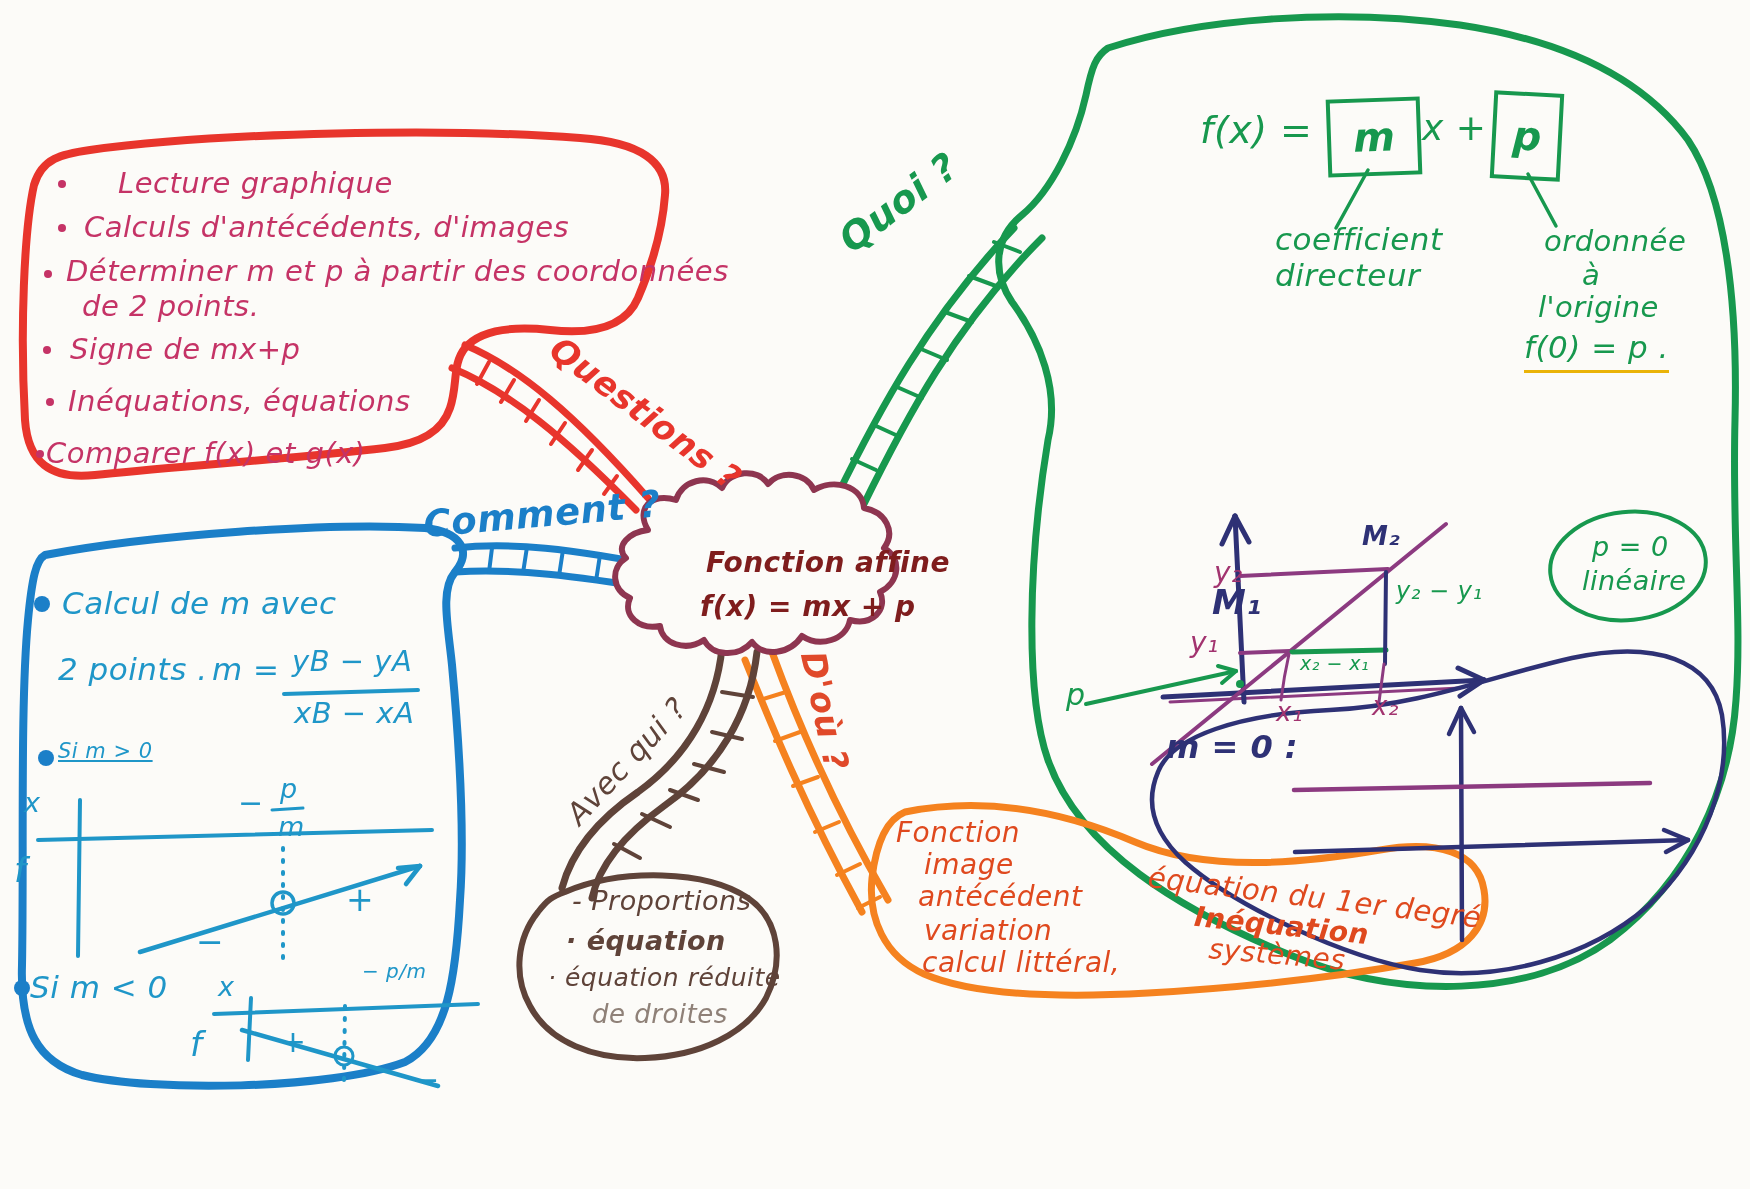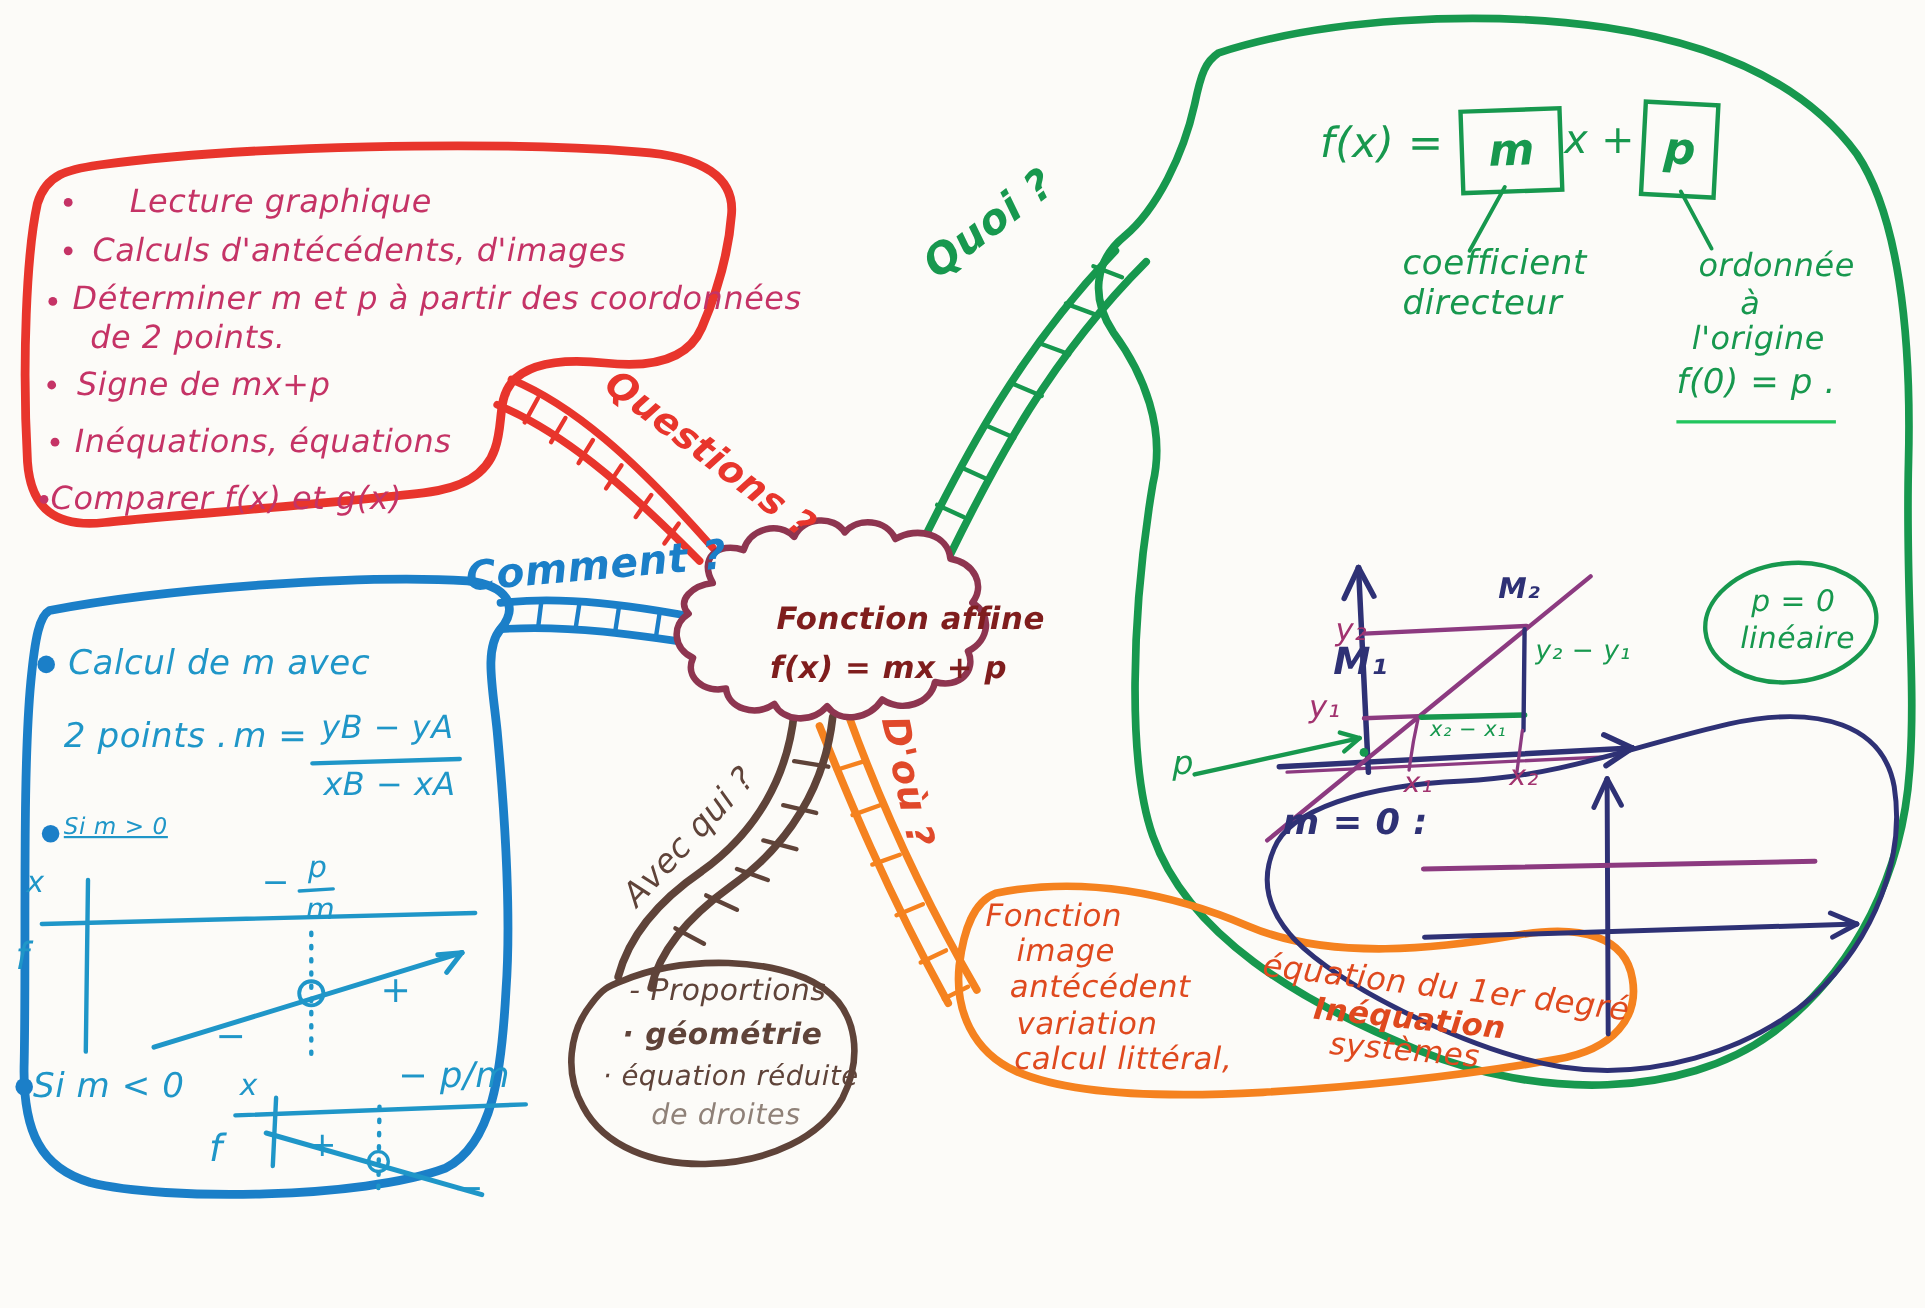--- a/index.html
+++ b/index.html
@@ -13,21 +13,21 @@
   .bluelabel-t{color:#1b7fc8;font-size:37px;font-weight:bold;}
   .green-t{color:#17984e;font-size:29px;}
   .greenlabel-t{color:#17984e;font-size:38px;font-weight:bold;}
   .navy-t{color:#2e3175;}
   .plum-t{color:#a2336f;}
   .cloud-t{color:#7f1d1d;font-size:28px;font-weight:bold;}
   .brown-t{color:#5f4339;font-size:27px;}
   .taupe-t{color:#8f8178;font-size:26px;}
   .orange-t{color:#df491e;font-size:28px;}
   .orangelabel-t{color:#e0492a;font-size:34px;font-weight:bold;}
-  .underline-g{border-bottom:3px solid #22c55e;padding-bottom:18px;}
+  .underline-g{border-bottom:3px solid #eab308;padding-bottom:6px;}
   .fbox{position:absolute;border:4px solid #17984e;display:flex;align-items:center;justify-content:center;}
   .fbox span{color:#17984e;font-size:40px;font-style:italic;font-weight:bold;}
 </style>
 </head>
 <body>
 
 <div id="page">
 
   <svg id="shapes" width="1750" height="1189" viewBox="0 0 1750 1189">
 
@@ -253,27 +253,27 @@
   <div class="t blue-t" style="left:58px;top:740px;font-size:21px;text-decoration:underline;">Si m &gt; 0</div>
   <div class="t blue-t" style="left:24px;top:788px;font-size:27px;">x</div>
   <div class="t blue-t" style="left:238px;top:786px;font-size:30px;">−</div>
   <div class="t blue-t" style="left:280px;top:774px;font-size:27px;">p</div>
   <div class="t blue-t" style="left:278px;top:812px;font-size:27px;">m</div>
   <div class="t blue-t" style="left:14px;top:852px;font-size:34px;">f</div>
   <div class="t blue-t" style="left:196px;top:924px;font-size:33px;">−</div>
   <div class="t blue-t" style="left:346px;top:882px;font-size:33px;">+</div>
   <div class="t blue-t" style="left:30px;top:970px;font-size:31px;">Si m &lt; 0</div>
   <div class="t blue-t" style="left:218px;top:972px;font-size:27px;">x</div>
-  <div class="t blue-t" style="left:362px;top:960px;font-size:32px;">− p/m</div>
+  <div class="t blue-t" style="left:362px;top:960px;font-size:20px;">− p/m</div>
   <div class="t blue-t" style="left:190px;top:1026px;font-size:34px;">f</div>
   <div class="t blue-t" style="left:280px;top:1024px;font-size:31px;">+</div>
   <div class="t blue-t" style="left:412px;top:1062px;font-size:33px;">−</div>
 
   <div class="t brown-t" style="left:572px;top:886px;">- Proportions</div>
-  <div class="t brown-t" style="left:566px;top:926px;font-weight:bold;">· géométrie</div>
+  <div class="t brown-t" style="left:566px;top:926px;font-weight:bold;">· équation</div>
   <div class="t brown-t" style="left:548px;top:964px;font-size:25px;">· équation réduite</div>
   <div class="t taupe-t" style="left:592px;top:1000px;">de droites</div>
 
   <div class="t orange-t" style="left:896px;top:818px;">Fonction</div>
   <div class="t orange-t" style="left:924px;top:850px;">image</div>
   <div class="t orange-t" style="left:918px;top:882px;">antécédent</div>
   <div class="t orange-t" style="left:924px;top:916px;">variation</div>
   <div class="t orange-t" style="left:922px;top:948px;">calcul littéral,</div>
   <div class="t orange-t" style="left:1150px;top:862px;transform:rotate(7deg);transform-origin:left top;font-size:29px;">équation du 1er degré</div>
   <div class="t orange-t" style="left:1196px;top:902px;transform:rotate(6deg);transform-origin:left top;font-weight:bold;">Inéquation</div>

